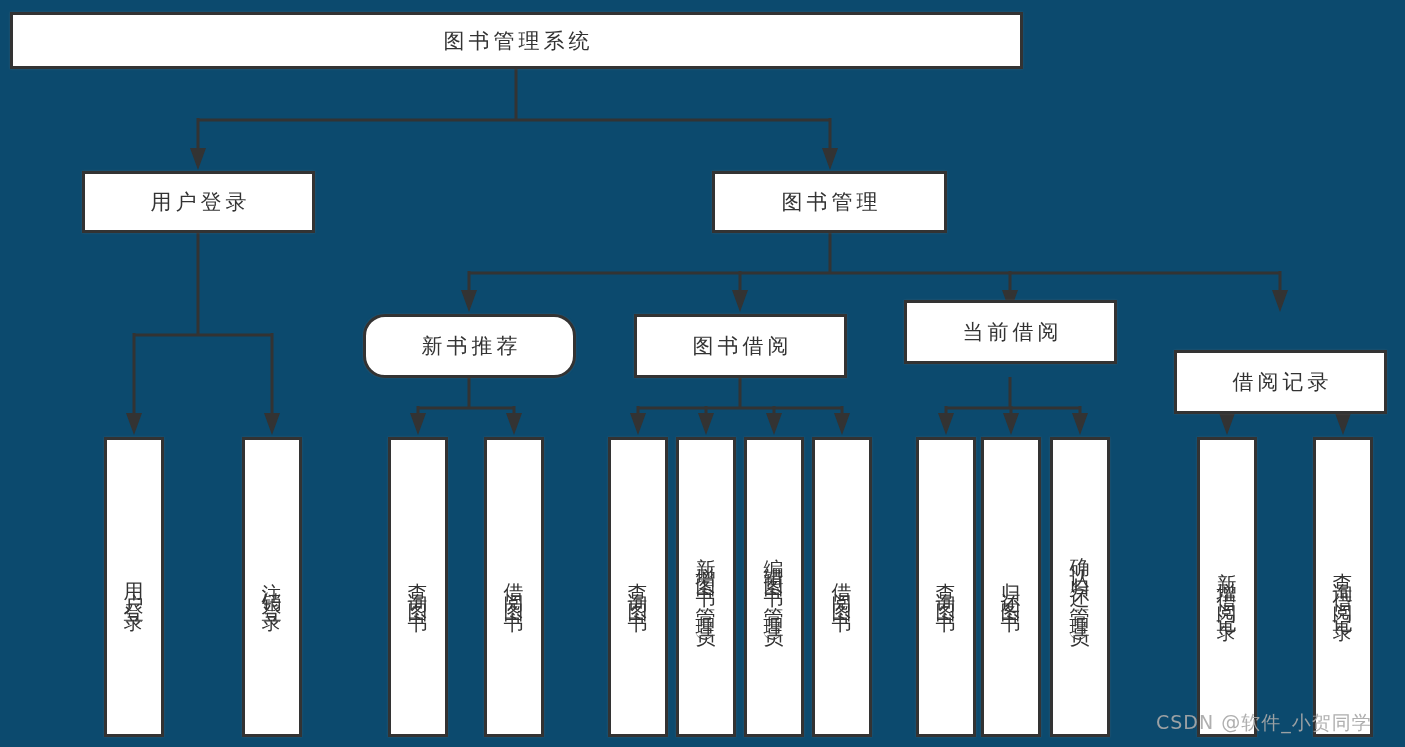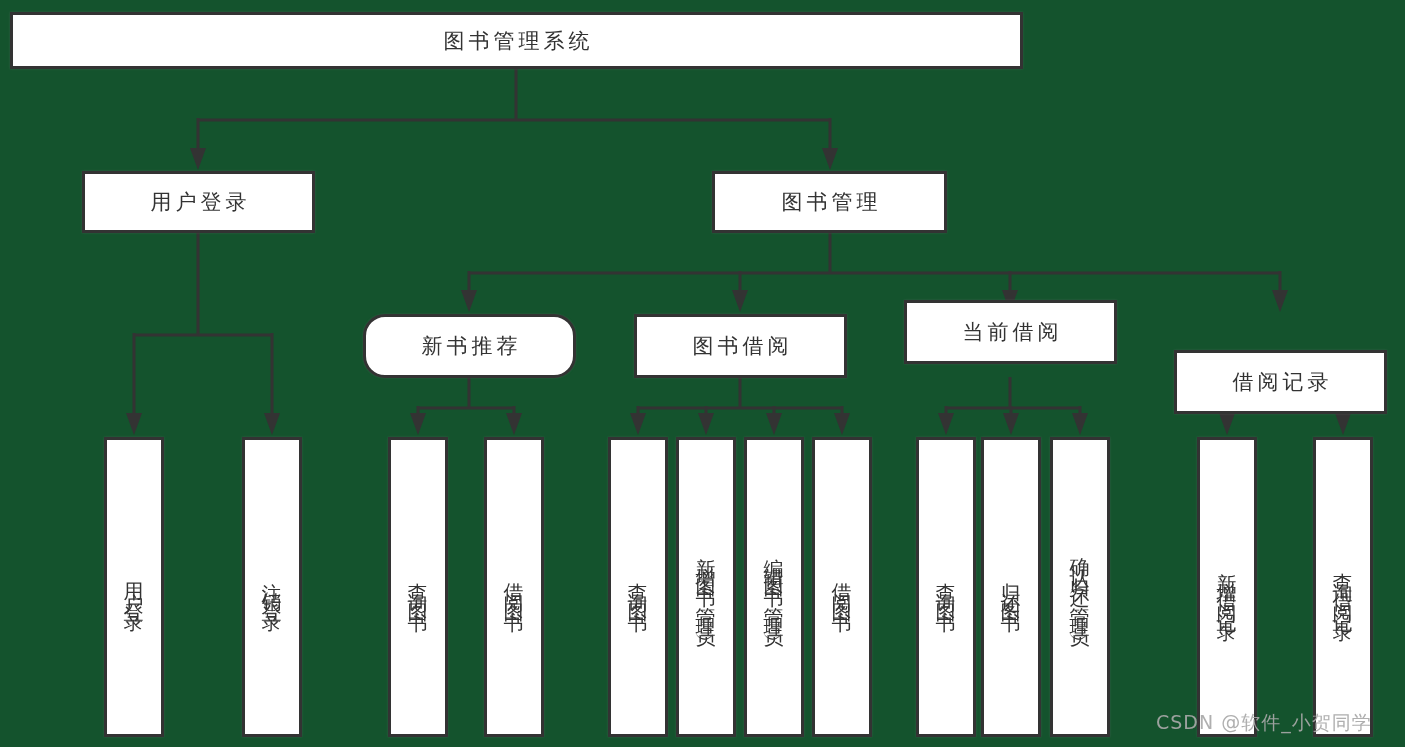--- a/index.html
+++ b/index.html
@@ -4,21 +4,21 @@
 <style>
   html, body {
     margin: 0;
     padding: 0;
     background: #ffffff;
   }
   .canvas {
     position: relative;
     width: 1405px;
     height: 747px;
-    background: #14532d;
+    background: #0c4a6e;
     overflow: hidden;
     font-family: "DejaVu Sans", "Liberation Sans", sans-serif;
   }
   .wires {
     position: absolute;
     left: 0;
     top: 0;
     width: 1405px;
     height: 747px;
     z-index: 1;

